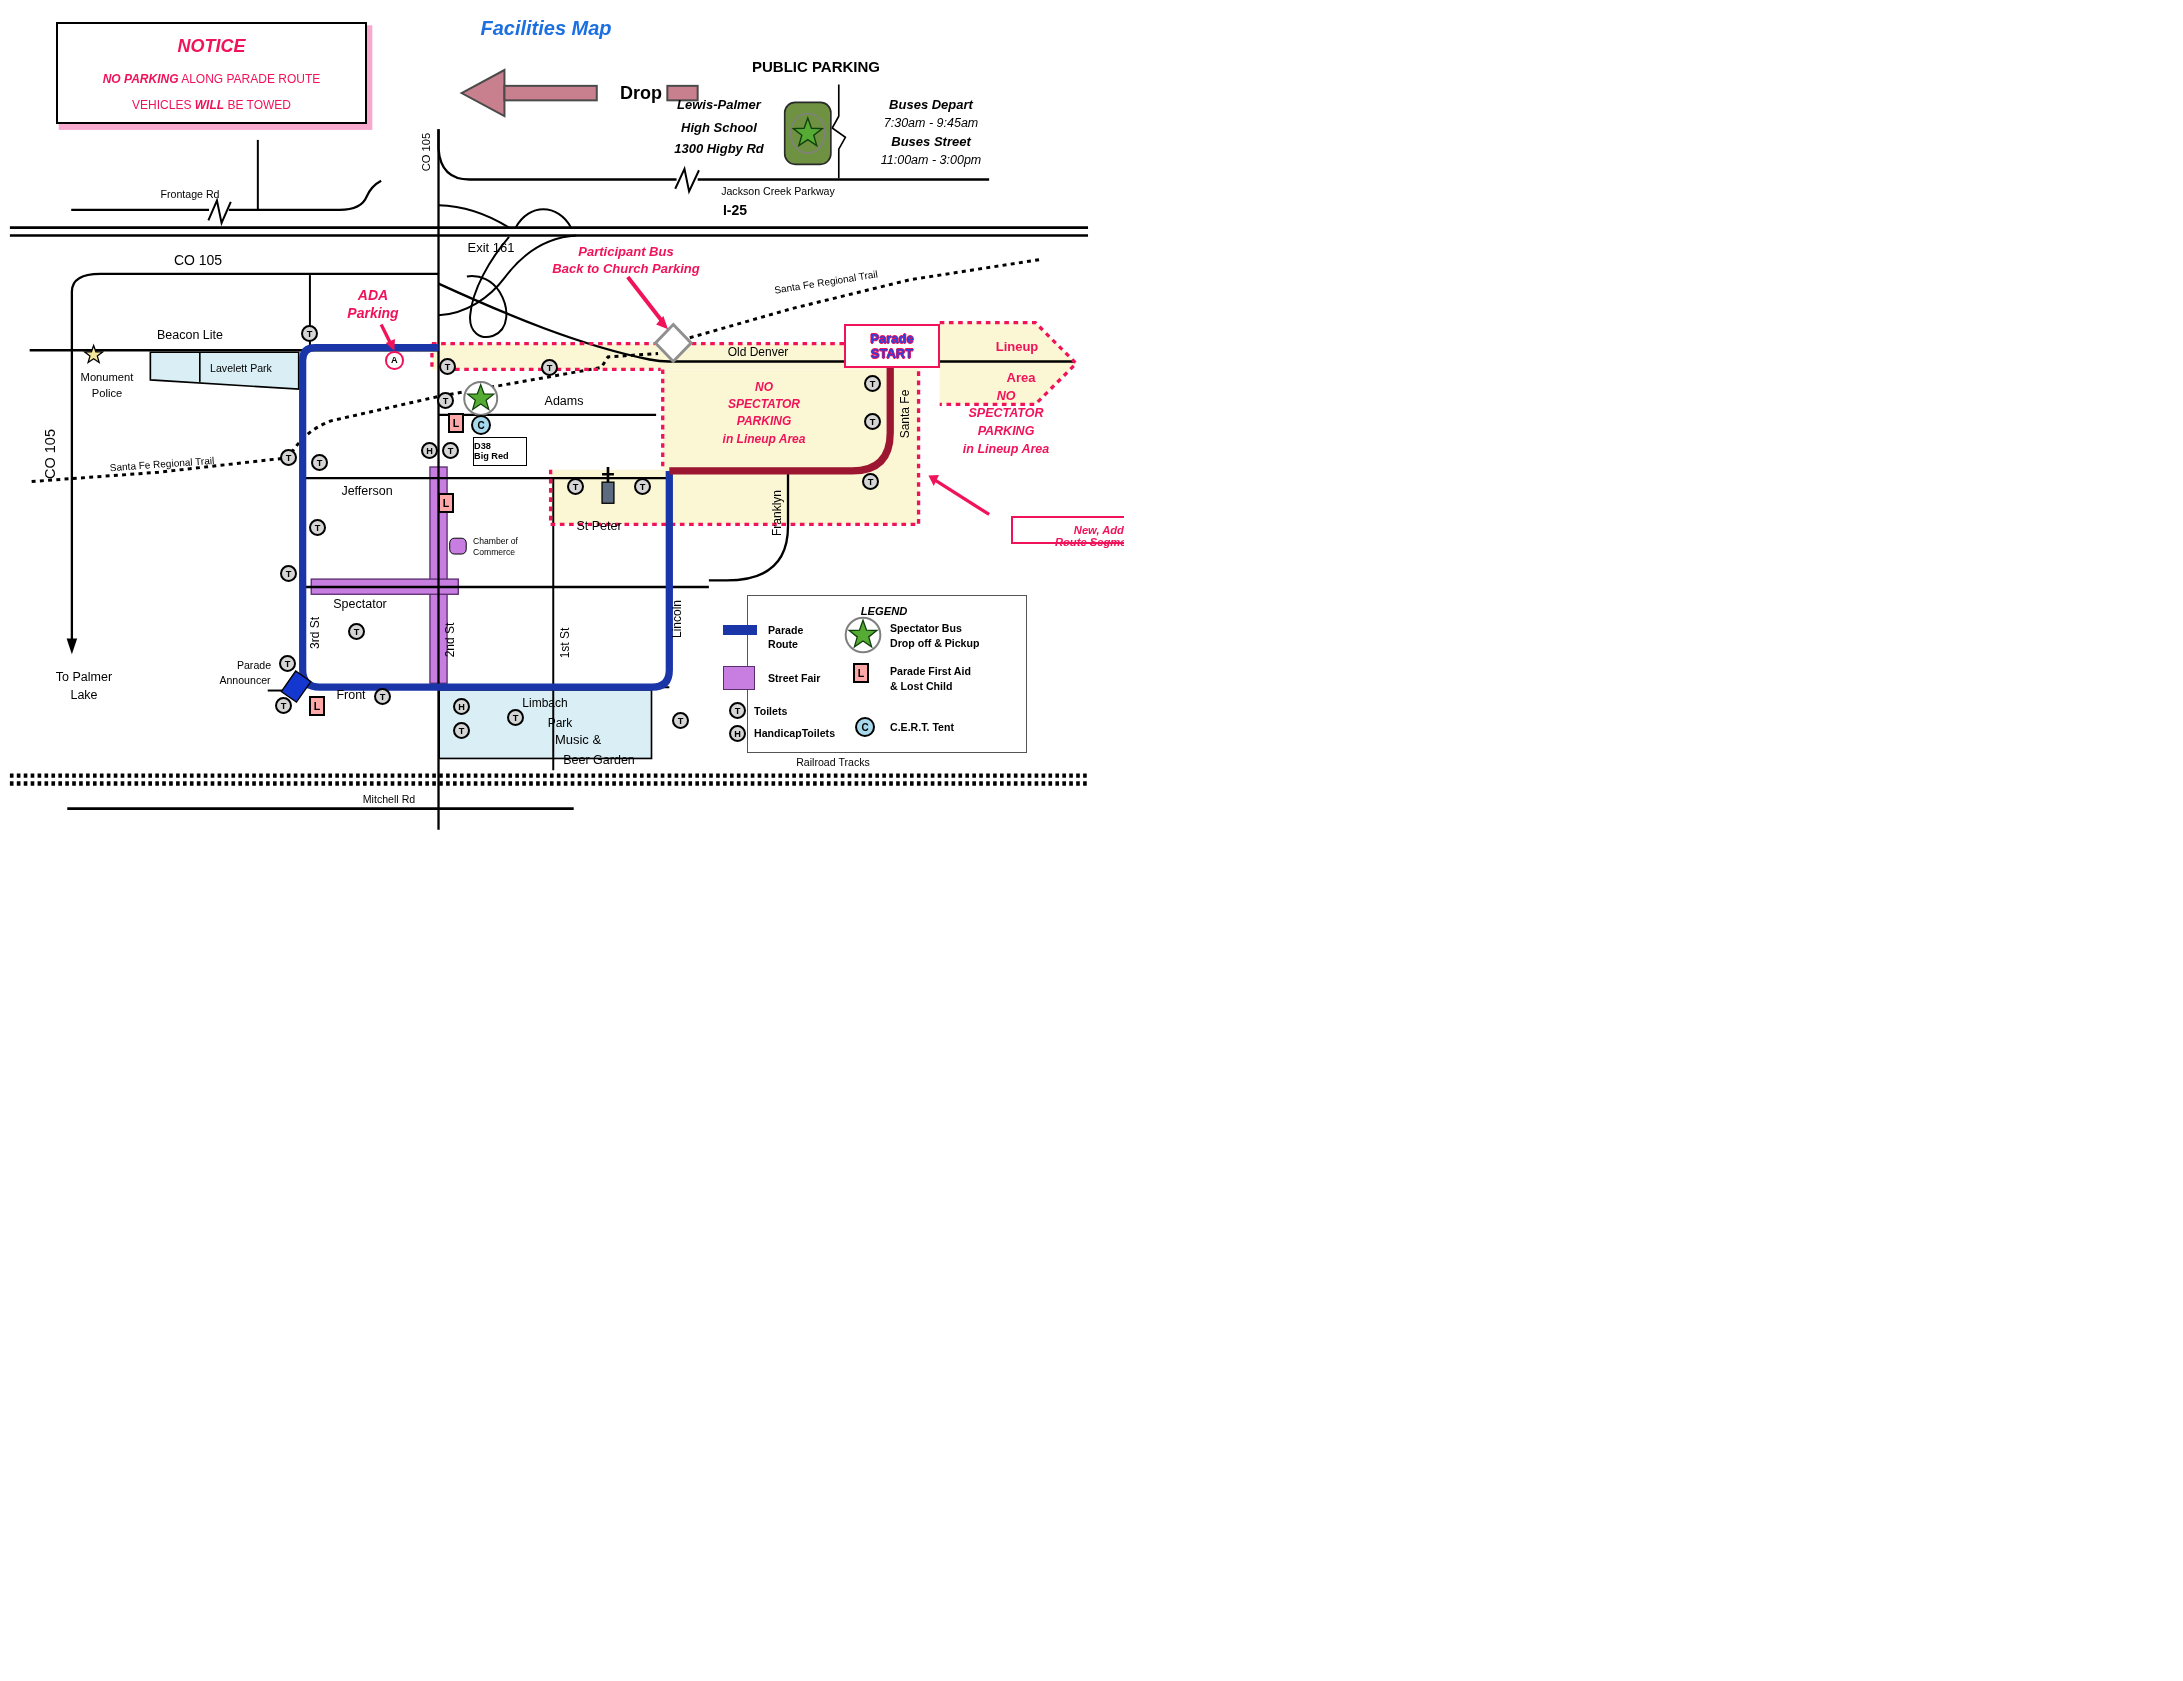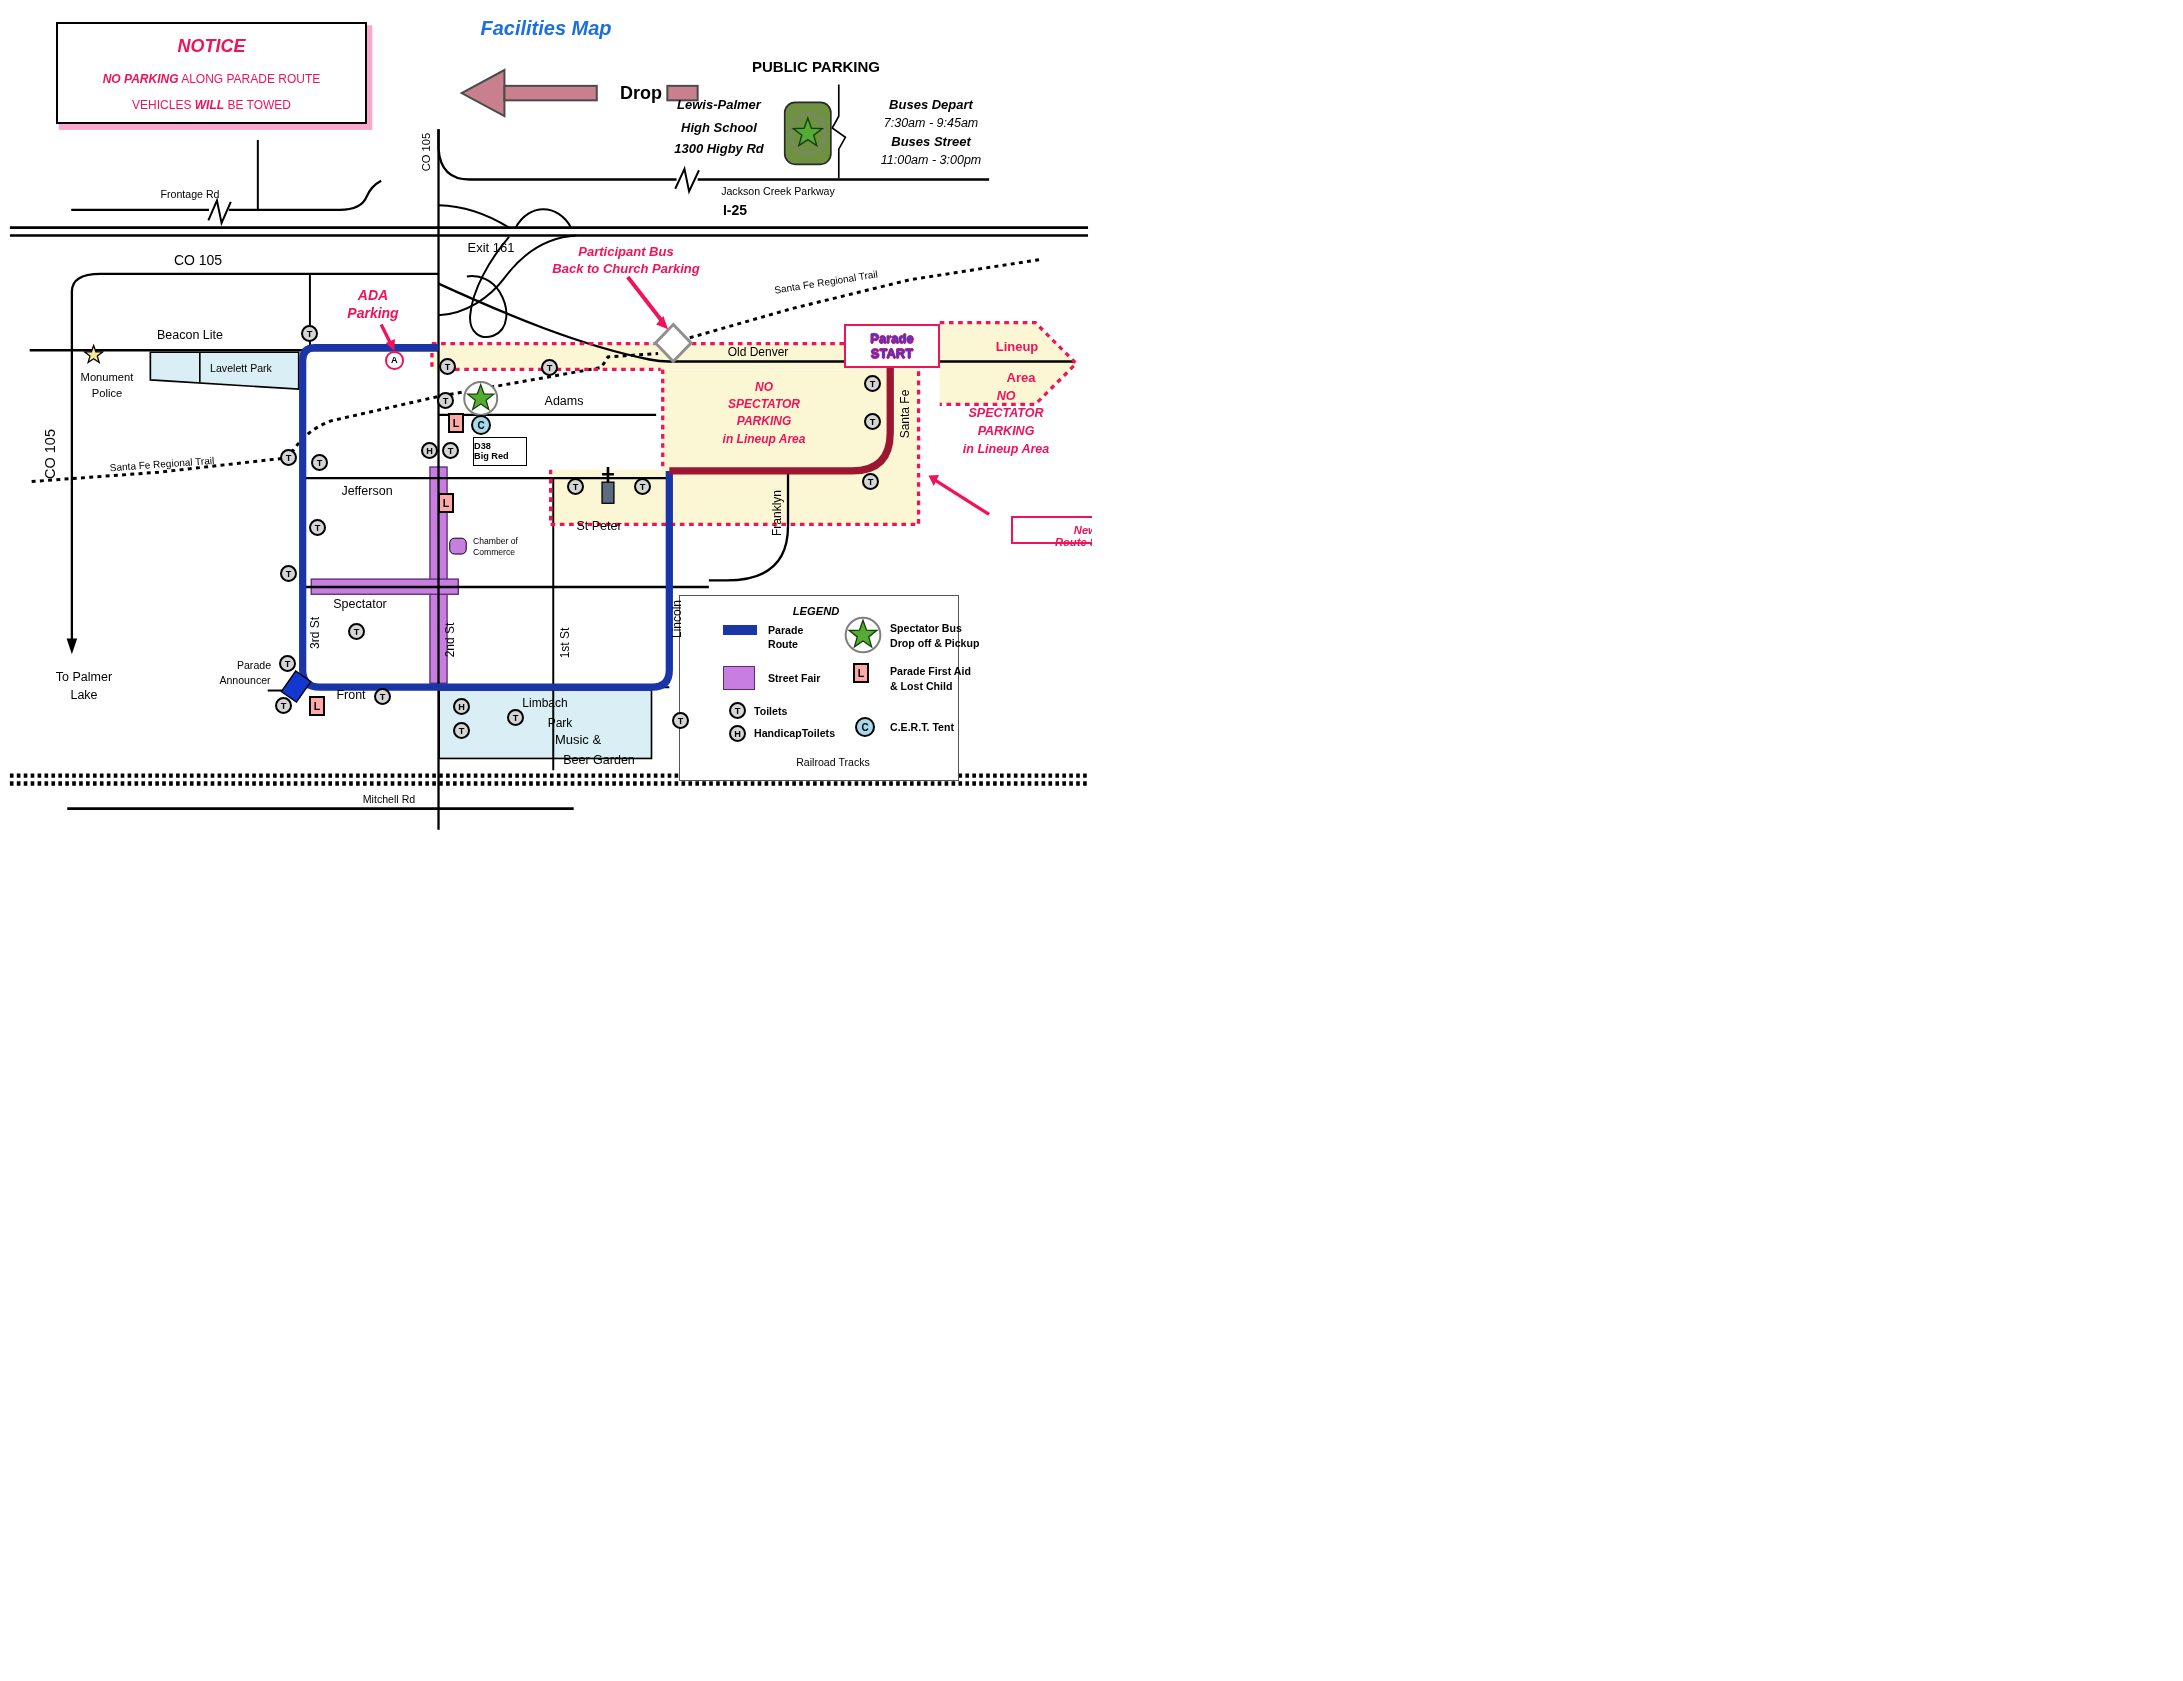--- a/index.html
+++ b/index.html
@@ -1,17 +1,17 @@
 <!DOCTYPE html>
 <html style="font-size:10.6px"><head>
 <meta charset="utf-8">
 <style>
   html,body{margin:0;padding:0;background:#ffffff;}
   #map{position:relative;width:1092px;height:841px;background:#fff;overflow:hidden;
-       font-family:"Liberation Sans",sans-serif;}
+       font-family:"Liberation Sans",sans-serif;padding-left:32px;}
   #roads{position:absolute;left:0;top:0;z-index:1;}
   .lab{position:absolute;transform:translate(-50%,-50%);white-space:nowrap;z-index:4;color:#000;}
   .lab-l{position:absolute;transform:translateY(-50%);white-space:nowrap;z-index:4;color:#000;}
   .rot{transform:translate(-50%,-50%) rotate(-90deg);}
   .pink{color:#F0135A;}
   .bi{font-weight:bold;font-style:italic;}
   .b{font-weight:bold;}
   .it{font-style:italic;}
   .tico,.hico{position:absolute;width:17px;height:17px;border:2.3px solid #000;border-radius:50%;
        background:#D5D5D5;box-sizing:border-box;z-index:5;font-weight:bold;font-size:9.2px;
@@ -26,21 +26,21 @@
        box-sizing:border-box;z-index:5;font-weight:bold;font-size:10.6px;
        display:flex;align-items:center;justify-content:center;color:#000;}
   .box{position:absolute;background:#fff;box-sizing:border-box;z-index:3;}
   #notice{left:56px;top:22px;width:311px;height:102px;border:2.6px solid #000;
        box-shadow:4px 4.6px 0 1.3px #F9A8CE;text-align:center;}
   #startbox{left:844px;top:324px;width:96px;height:44px;border:2px solid #F0135A;text-align:center;}
   #startbox .st{font-weight:bold;font-size:13px;color:#3040D8;
        text-shadow:-0.7px 0 #F0135A,0.7px 0 #F0135A,0 -0.7px #F0135A,0 0.7px #F0135A;}
   #newseg{left:1011px;top:516px;width:128px;height:28px;border:2px solid #F0135A;text-align:right;}
   #d38{left:473px;top:437px;width:54px;height:29px;border:1.6px solid #000;z-index:4;}
-  #legend{left:679px;top:595px;width:280px;height:186px;border:1.6px solid #555;}
+  #legend{left:747px;top:595px;width:280px;height:158px;border:1.6px solid #555;}
   .lg-swatch{position:absolute;box-sizing:border-box;z-index:5;}
 </style>
 </head>
 <body>
 
 <div id="map">
 
   <svg id="roads" width="1092" height="841" viewBox="0 0 1656 1275">
 
     <g>

